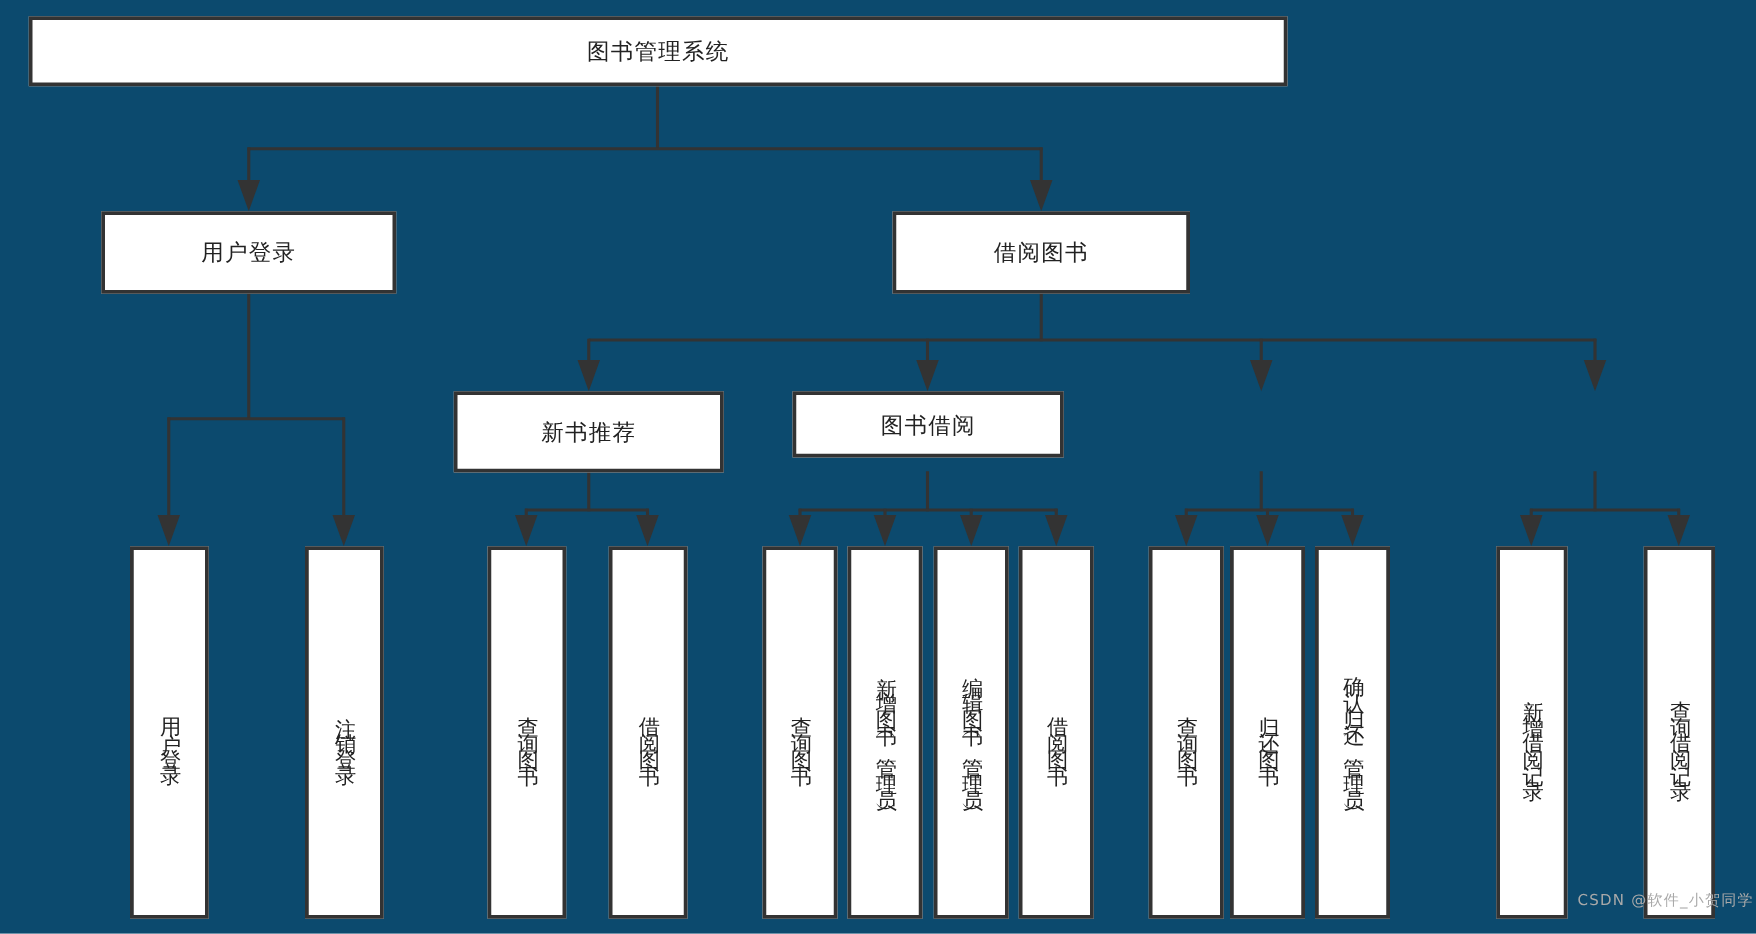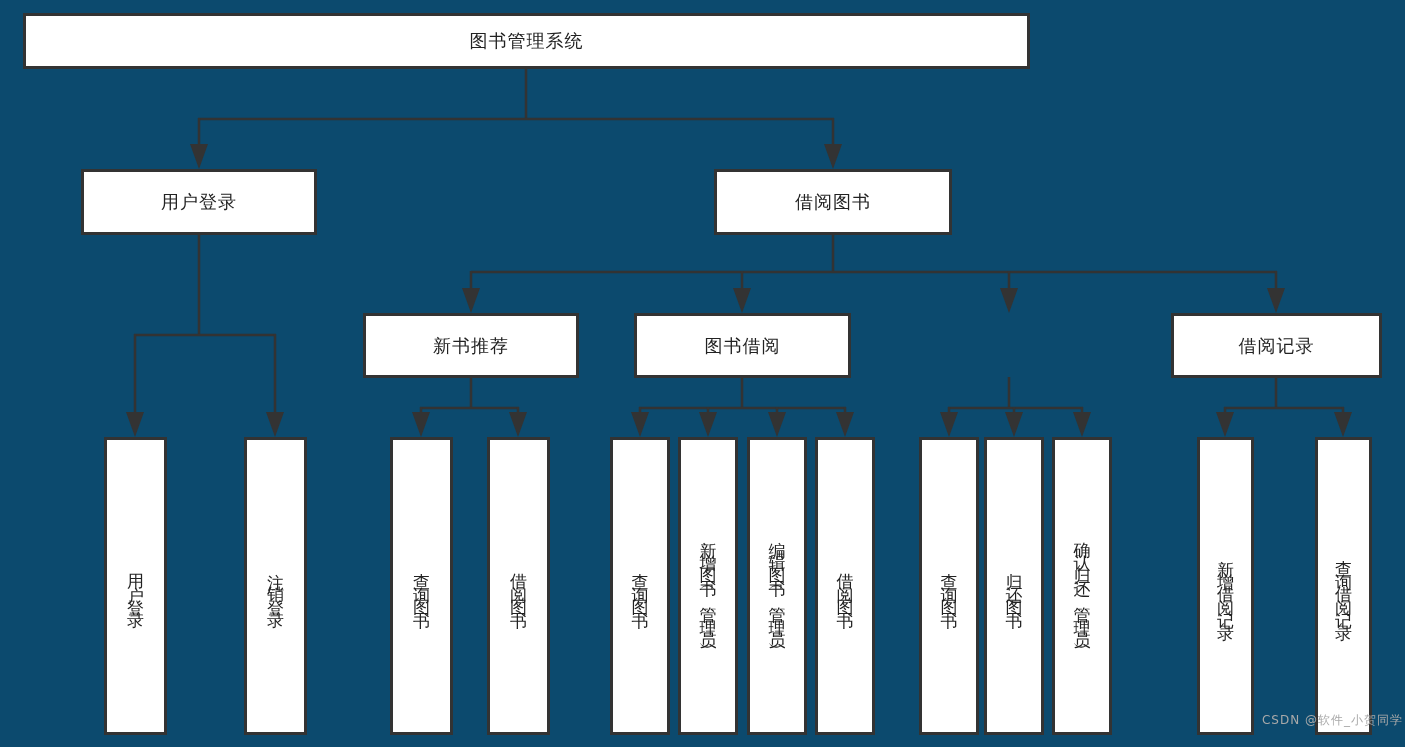--- a/index.html
+++ b/index.html
@@ -136,25 +136,22 @@
   <div class="node h-node" style="left:81px; top:169px; width:236px; height:66px;">
     <span class="label">用户登录</span>
   </div>
   <div class="node h-node" style="left:714px; top:169px; width:238px; height:66px;">
     <span class="label">借阅图书</span>
   </div>
 
   <div class="node h-node" style="left:363px; top:313px; width:216px; height:65px;">
     <span class="label">新书推荐</span>
   </div>
-  <div class="node h-node" style="left:634px; top:313px; width:217px; height:65px;">
+  <div class="node h-node" style="left:634px; top:313px; width:217px; height:53px;">
     <span class="label">图书借阅</span>
-  </div>
-  <div class="node h-node" style="left:1171px; top:313px; width:211px; height:65px;">
-    <span class="label">借阅记录</span>
   </div>
 
   <div class="node leaf" style="left:104px; top:437px; width:63px; height:298px;">
     <span class="label">用户登录</span>
   </div>
   <div class="node leaf" style="left:244px; top:437px; width:63px; height:298px;">
     <span class="label">注销登录</span>
   </div>
   <div class="node leaf" style="left:390px; top:437px; width:63px; height:298px;">
     <span class="label">查询图书</span>

